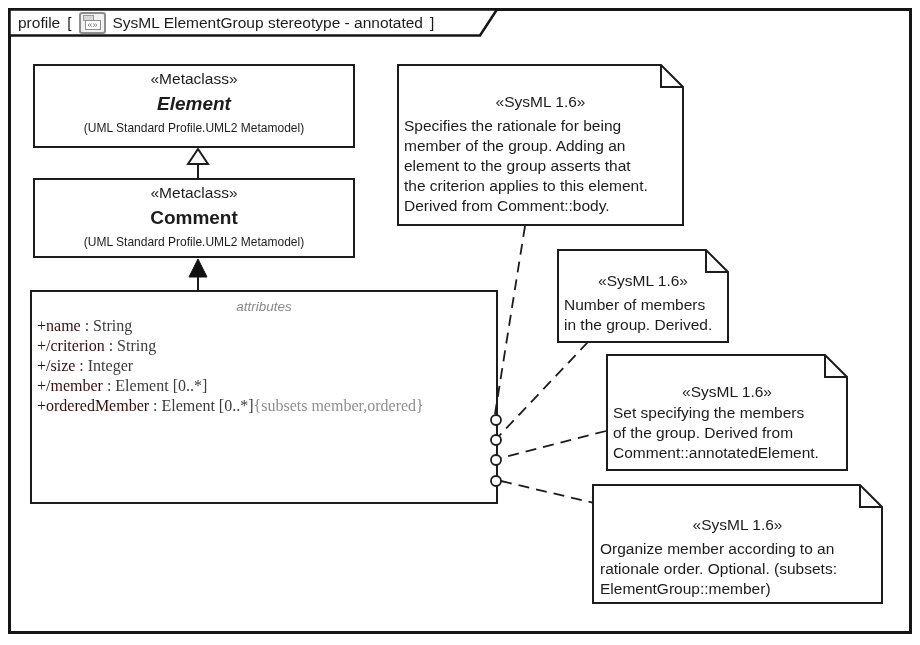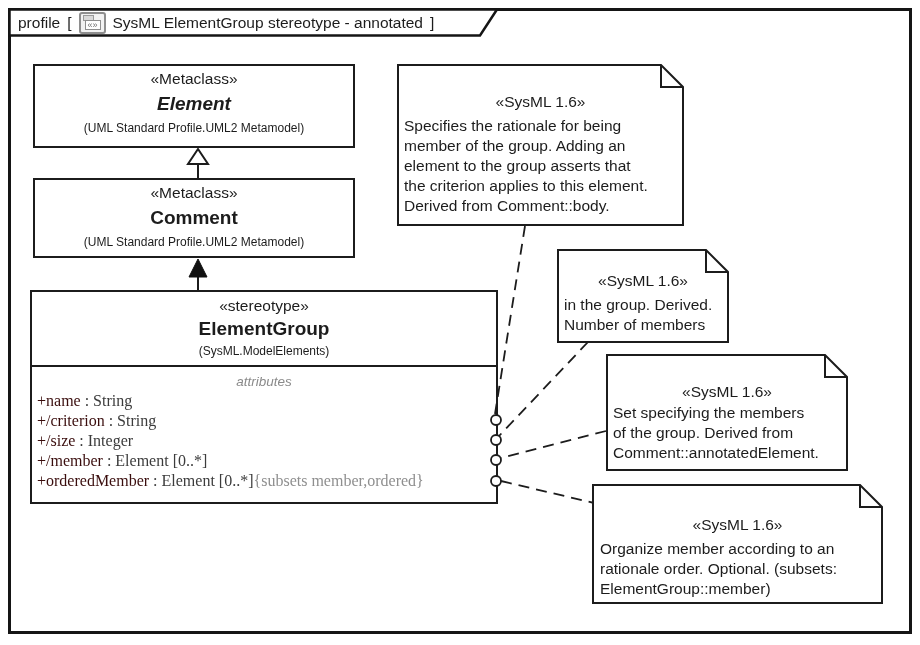--- a/index.html
+++ b/index.html
@@ -96,25 +96,20 @@
 
   <div class="umlbox" style="left:33px; top:178px; width:322px; height:80px;">
     <div class="center-lines">
       <div class="line-st">«Metaclass»</div>
       <div class="line-nm">Comment</div>
       <div class="line-pk">(UML Standard Profile.UML2 Metamodel)</div>
     </div>
   </div>
 
   <div class="umlbox" style="left:30px; top:290px; width:468px; height:214px;">
-    <div id="eg-header">
-      <div class="line-st">«stereotype»</div>
-      <div class="line-nm">ElementGroup</div>
-      <div class="line-pk">(SysML.ModelElements)</div>
-    </div>
     <div id="eg-attr-label">attributes</div>
     <div class="attr-row">
       <span class="attr-name">+name</span><span class="attr-type"> : String</span><span class="attr-subsets"></span>
     </div>
     <div class="attr-row">
       <span class="attr-name">+/criterion</span><span class="attr-type"> : String</span><span class="attr-subsets"></span>
     </div>
     <div class="attr-row">
       <span class="attr-name">+/size</span><span class="attr-type"> : Integer</span><span class="attr-subsets"></span>
     </div>
@@ -171,22 +166,22 @@
       <div class="note-line">member of the group. Adding an</div>
       <div class="note-line">element to the group asserts that</div>
       <div class="note-line">the criterion applies to this element.</div>
       <div class="note-line">Derived from Comment::body.</div>
     </div>
   </div>
 
   <div class="note-text" style="left:558px; top:250px; width:170px; height:92px; padding-top:20px;">
     <div class="note-st">«SysML 1.6»</div>
     <div class="note-body">
+      <div class="note-line">Number of members</div>
       <div class="note-line">in the group. Derived.</div>
-      <div class="note-line">Number of members</div>
     </div>
   </div>
 
   <div class="note-text" style="left:607px; top:355px; width:240px; height:115px; padding-top:26px;">
     <div class="note-st">«SysML 1.6»</div>
     <div class="note-body" style="padding-top:0;">
       <div class="note-line">Set specifying the members</div>
       <div class="note-line">of the group. Derived from</div>
       <div class="note-line">Comment::annotatedElement.</div>
     </div>

